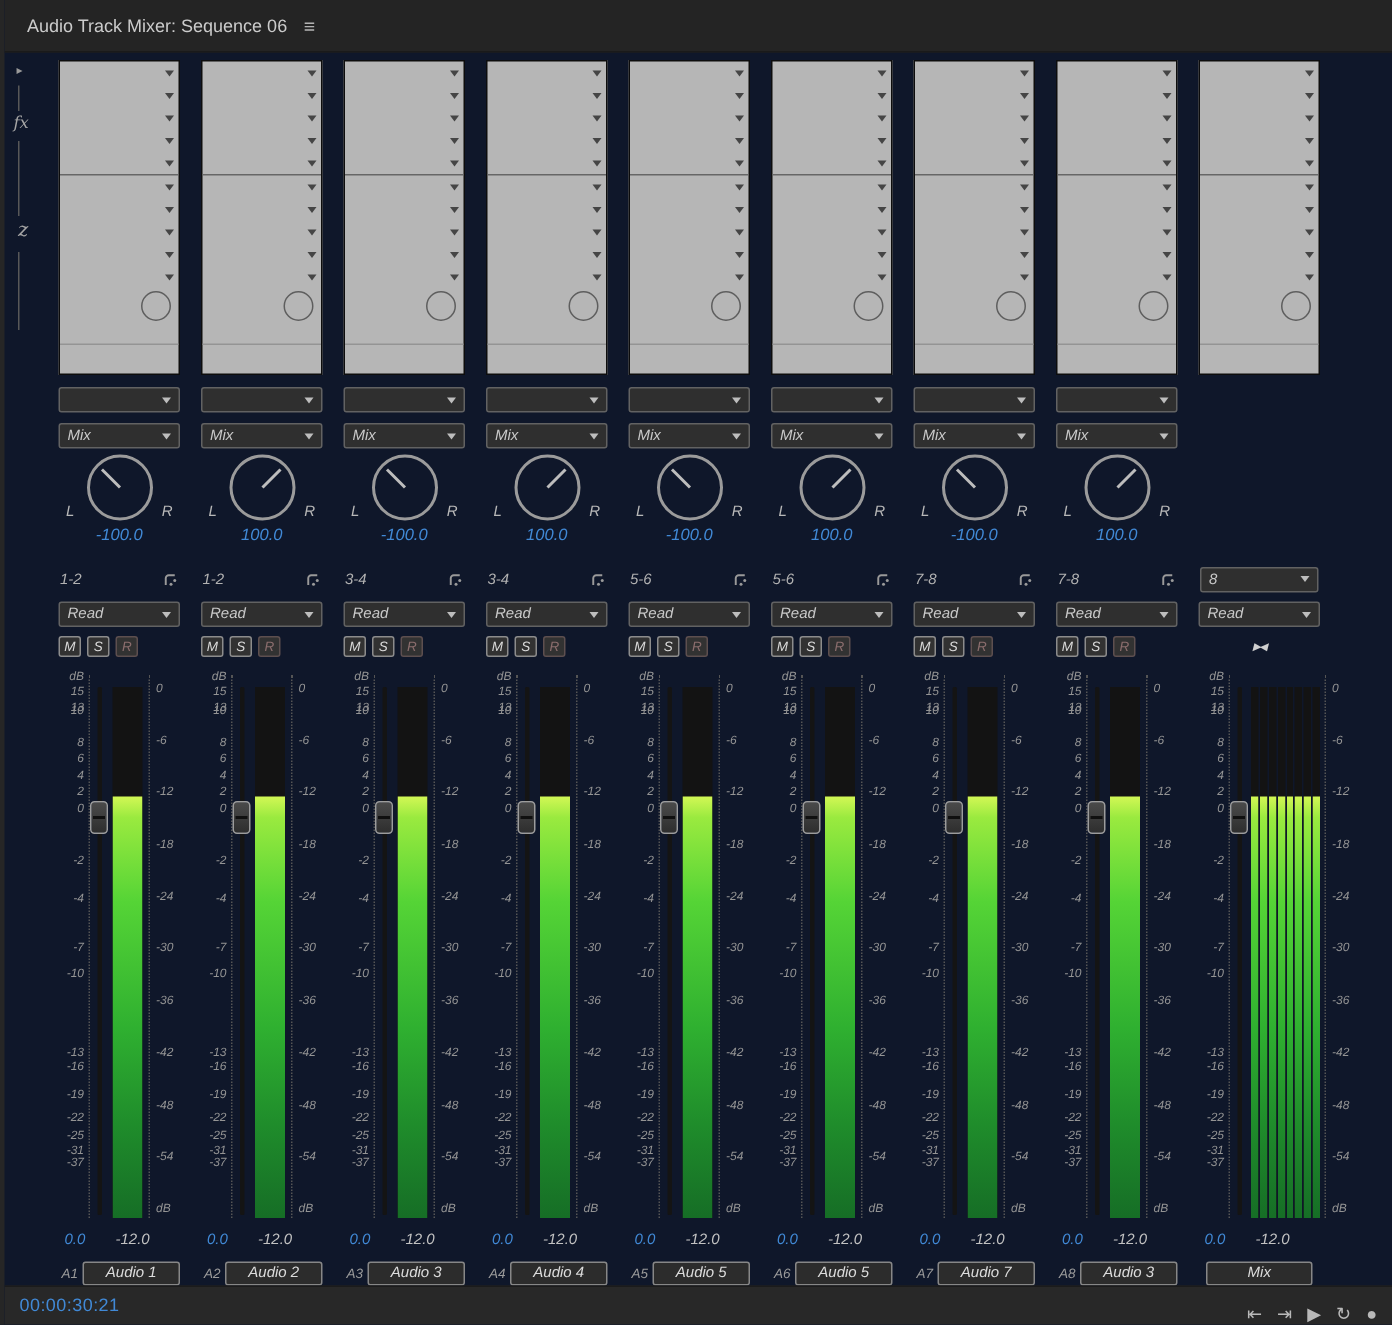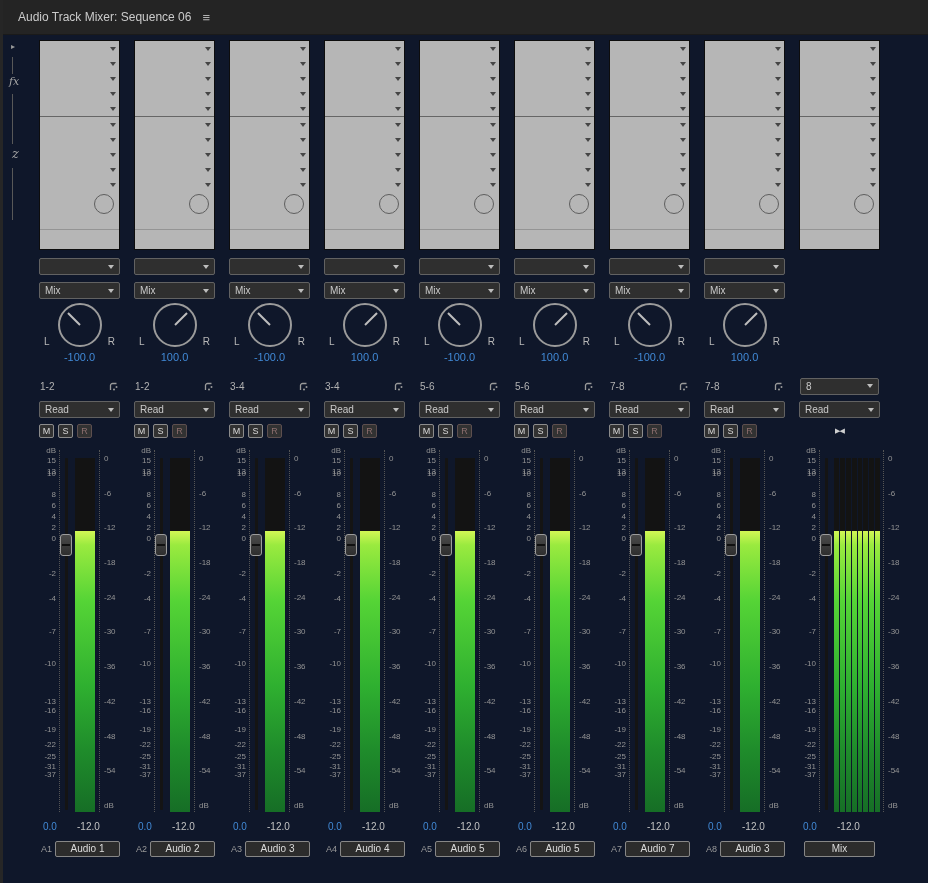--- a/index.html
+++ b/index.html
@@ -14,21 +14,21 @@
   
   .rail{position:absolute;left:0;top:34px;width:30px;bottom:25px;}
   .rail-collapse{position:absolute;left:8px;top:8px;font-size:8px;color:#9a9a9a;}
   .rail-line{position:absolute;left:9px;width:1px;background:#585858;}
   .line1{top:23px;height:17px}.line2{top:60px;height:50px}.line3{top:134px;height:52px}
   .rail-fx{position:absolute;left:6px;top:41px;font-size:11px;font-style:italic;color:#a5a5a5;font-family:"DejaVu Serif",serif;}
   .rail-sends{position:absolute;left:9px;top:112px;font-size:13px;font-style:italic;color:#a5a5a5;font-family:"DejaVu Serif",serif;}
 
   
   .strips{position:absolute;left:36px;top:40px;display:flex;gap:14px;}
-  .strip{width:81px;display:flex;flex-direction:column;}
+  .strip{width:81px;display:flex;flex-direction:column;font-style:italic;}
   .strip.master .audio-only{visibility:hidden;}
 
   
   .fx-panel{height:210px;background:#b6b6b6;border:1px solid #0d0d0d;box-sizing:border-box;margin-bottom:8px;display:flex;flex-direction:column;}
   .fx-slot{height:15px;display:flex;align-items:center;justify-content:flex-end;padding-right:3px;}
   .slot-chev{width:0;height:0;border-left:3px solid transparent;border-right:3px solid transparent;border-top:4px solid #454545;}
   .fx-group.sends{border-top:1px solid #666;}
   .send-knob-zone{flex:1;position:relative;}
   .send-knob-ghost{position:absolute;right:5px;top:2px;width:18px;height:18px;border:1px solid #5e5e5e;border-radius:50%;}
   .fx-bottom-strip{height:19px;border-top:1px solid #949494;}
@@ -58,21 +58,21 @@
   .strip.master .msr-row{justify-content:center;}
   .msr-btn{width:15px;height:14px;box-sizing:border-box;border:1px solid #8c8c8c;border-radius:2px;background:#323232;color:#dadada;font-size:9px;line-height:12px;text-align:center;cursor:default;}
   .msr-btn.record{border-color:#5d4f4f;color:#8c6e6e;}
   .downmix{font-size:7px;color:#cfcfcf;letter-spacing:-1px;cursor:default;}
 
   
   .meter-area{height:362px;display:flex;margin-bottom:7px;}
   .strip.master .meter-area{width:108px;}
   .lscale{width:20px;position:relative;font-size:8px;color:#949494;border-right:1px dotted #555;flex:none;}
   .llab{position:absolute;right:3px;line-height:8px;white-space:nowrap;}
-  .l0{top:-3px}.l1{top:7px}.l2{top:18px}.l3{top:20px}.l4{top:41px}.l5{top:52px}.l6{top:63px}.l7{top:74px}.l8{top:85px}.l9{top:120px}.l10{top:145px}.l11{top:178px}.l12{top:210px}.l13{top:248px}.l14{top:257px}.l15{top:276px}.l16{top:291px}.l17{top:303px}.l18{top:313px}.l19{top:321px}
+  .l0{top:-3px}.l1{top:7px}.l2{top:18px}.l3{top:20px}.l4{top:41px}.l5{top:52px}.l6{top:63px}.l7{top:74px}.l8{top:85px}.l9{top:120px}.l10{top:145px}.l11{top:178px}.l12{top:195px}.l13{top:248px}.l14{top:257px}.l15{top:276px}.l16{top:291px}.l17{top:303px}.l18{top:313px}.l19{top:321px}
   .fader-col{width:13px;position:relative;flex:none;}
   .fader-track{position:absolute;left:5px;top:8px;bottom:2px;width:3px;background:#141414;border-radius:1px;}
   .fader-handle{position:absolute;left:0;top:84px;width:12px;height:22px;background:linear-gradient(#4a4a4a,#2e2e2e);border:1px solid #9c9c9c;border-radius:3px;box-sizing:border-box;cursor:default;}
   .fader-handle::after{content:"";position:absolute;left:1px;right:1px;top:9px;height:2px;background:#101010;}
   .bar-col{width:24px;margin-top:8px;display:flex;gap:2px;padding:0 2px;box-sizing:border-box;flex:none;}
   .strip.master .bar-col{width:48px;gap:1px;padding:0 1px;}
   .bar-slot{flex:1;background:#131313;position:relative;overflow:hidden;}
   .bar-fill{position:absolute;bottom:0;left:0;right:0;background:linear-gradient(180deg,#d2f755 0%,#9aea3f 5%,#55d436 25%,#2fb030 55%,#1f8c2b 78%,#166e26 100%);}
   .rscale{width:24px;display:flex;flex-direction:column;justify-content:space-between;font-size:8px;color:#949494;padding:4px 0 2px 4px;box-sizing:border-box;border-left:1px dotted #555;margin-left:2px;flex:none;}
 
@@ -1408,14 +1408,24 @@
       </div>
 
       <div class="track-row">
 
         <span class="tname">Mix</span>
       </div>
 
     </div>
   </div>
 
+  <div class="footer">
+    <span class="timecode">00:00:30:21</span>
+    <div class="transport" id="transport">
+        <span>⇤</span>
+        <span>⇥</span>
+        <span>▶</span>
+        <span>↻</span>
+        <span>●</span>
+      </div>
+  </div>
 
 </div>
 
 </body></html>

